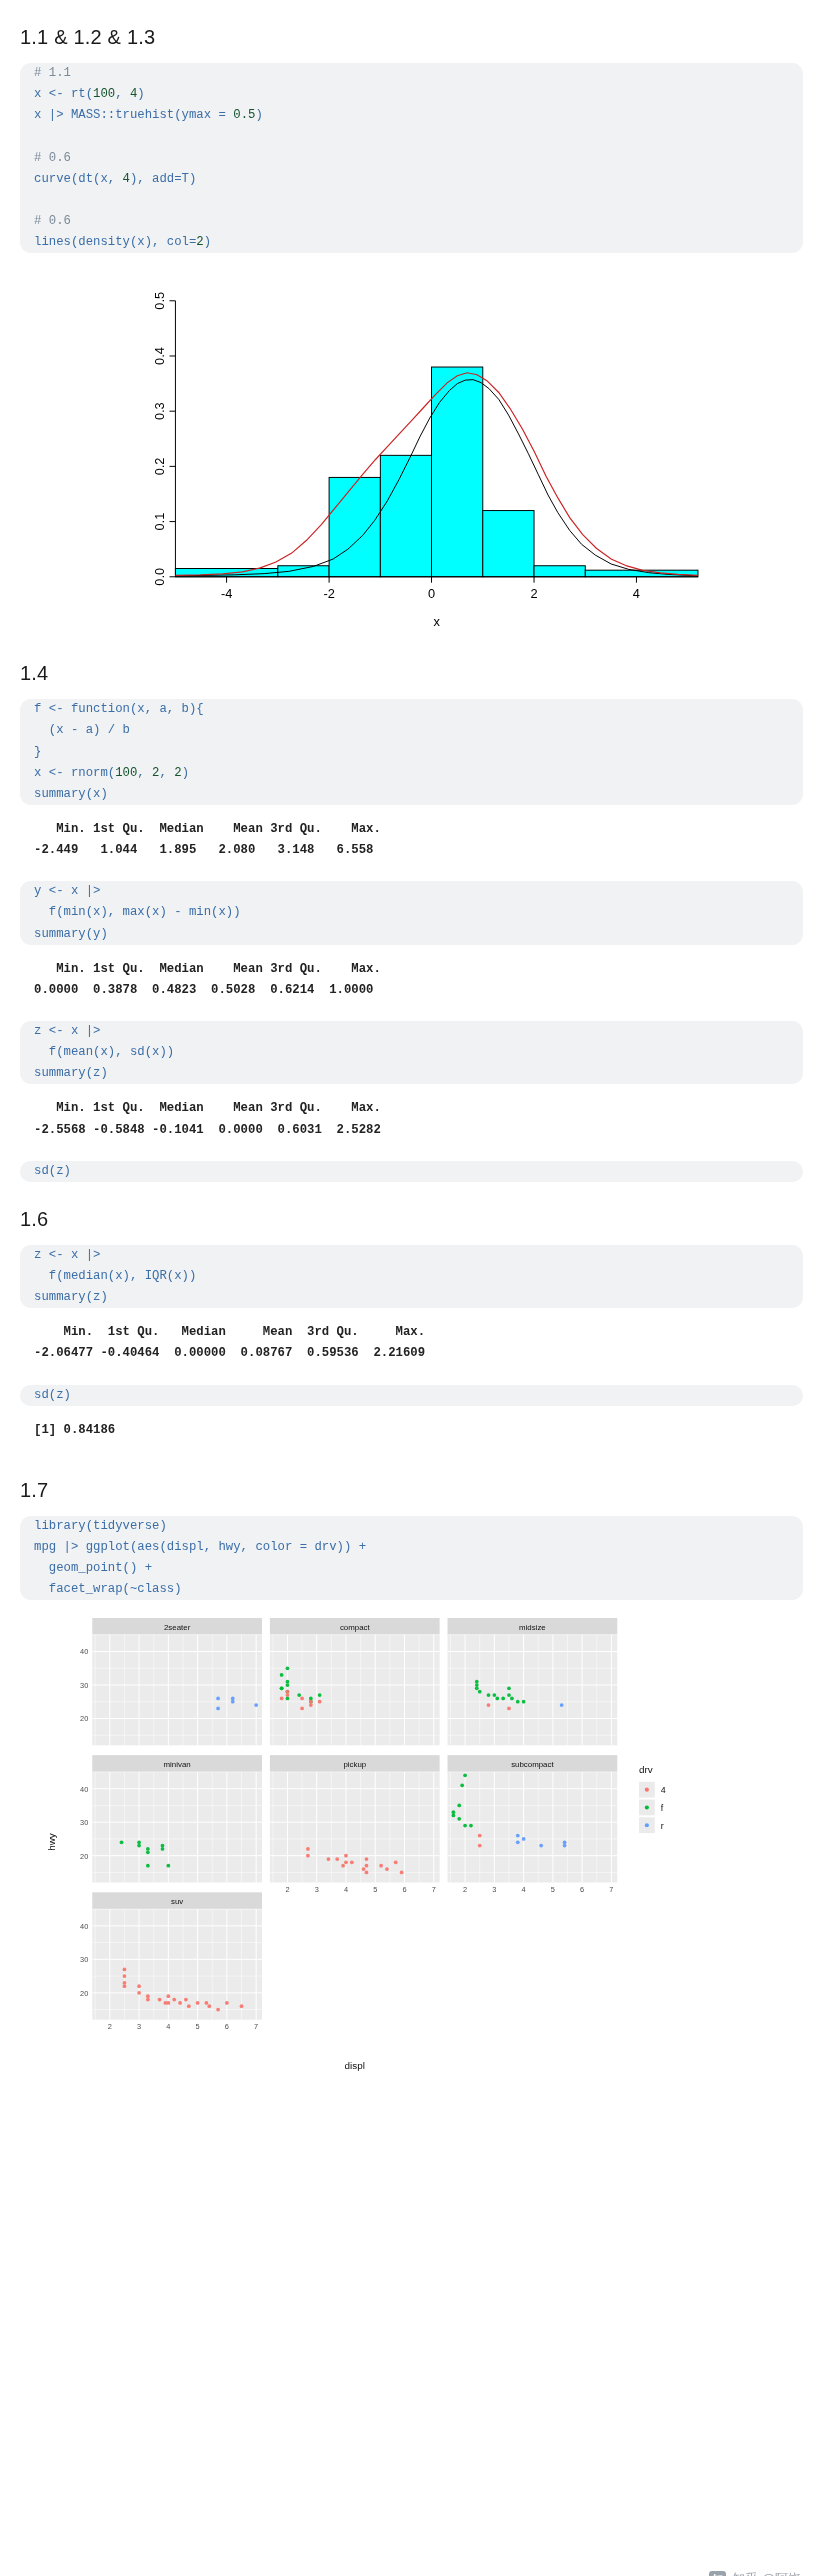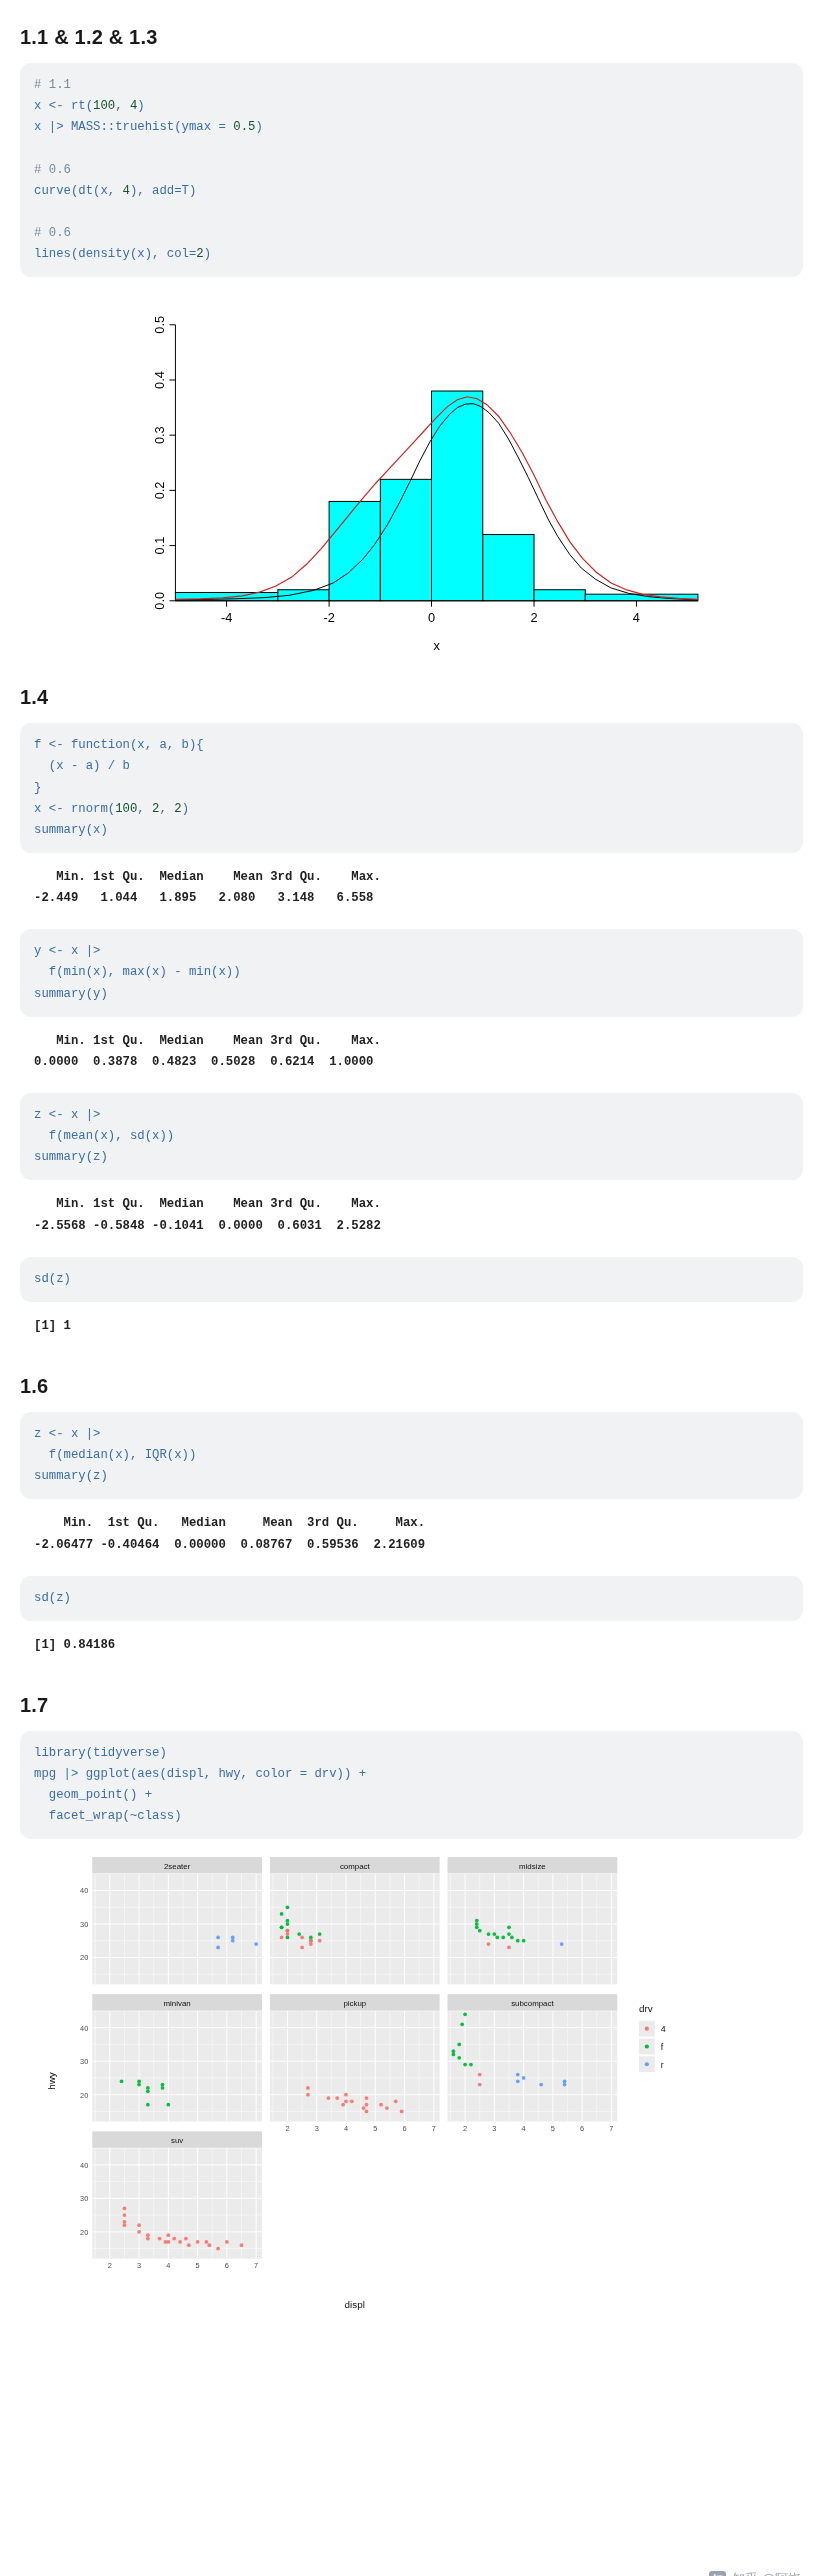--- a/index.html
+++ b/index.html
@@ -17,29 +17,29 @@
     min-height: 2576px;
     position: relative;
     padding: 0;
     box-sizing: border-box;
   }
   .content {
     padding: 0 20px;
   }
   h2.section-title {
     font-size: 20px;
-    font-weight: bold;
+    font-weight: normal;
     color: #1a1a1a;
     margin: 26px 0 14px 0;
     letter-spacing: 0.2px;
   }
   .code-block {
     background: #f0f2f3;
     border-radius: 11px;
-    padding: 12px 14px;
+    padding: 0 14px;
     font-family: "Liberation Mono", monospace;
     font-size: 12.3px;
     line-height: 1.72;
     color: #3b6ea8;
     white-space: pre;
     overflow: hidden;
     margin: 0 0 4px 0;
   }
   .code-block .cmt { color: #7b8a99; }
   .code-block .num { color: #14532d; }
@@ -195,21 +195,20 @@
 summary(y)</pre>
     <pre class="output-block">   Min. 1st Qu.  Median    Mean 3rd Qu.    Max. 
 0.0000  0.3878  0.4823  0.5028  0.6214  1.0000 </pre>
 
     <pre class="code-block">z &lt;- x |&gt;
   f(mean(x), sd(x))
 summary(z)</pre>
     <pre class="output-block">   Min. 1st Qu.  Median    Mean 3rd Qu.    Max. 
 -2.5568 -0.5848 -0.1041  0.0000  0.6031  2.5282 </pre>
     <pre class="code-block">sd(z)</pre>
-    <pre class="output-block">[1] 1</pre>
 
     <h2 class="section-title">1.6</h2>
     <pre class="code-block">z &lt;- x |&gt;
   f(median(x), IQR(x))
 summary(z)</pre>
     <pre class="output-block">    Min.  1st Qu.   Median     Mean  3rd Qu.     Max. 
 -2.06477 -0.40464  0.00000  0.08767  0.59536  2.21609 </pre>
     <pre class="code-block">sd(z)</pre>
     <pre class="output-block">[1] 0.84186</pre>
 

